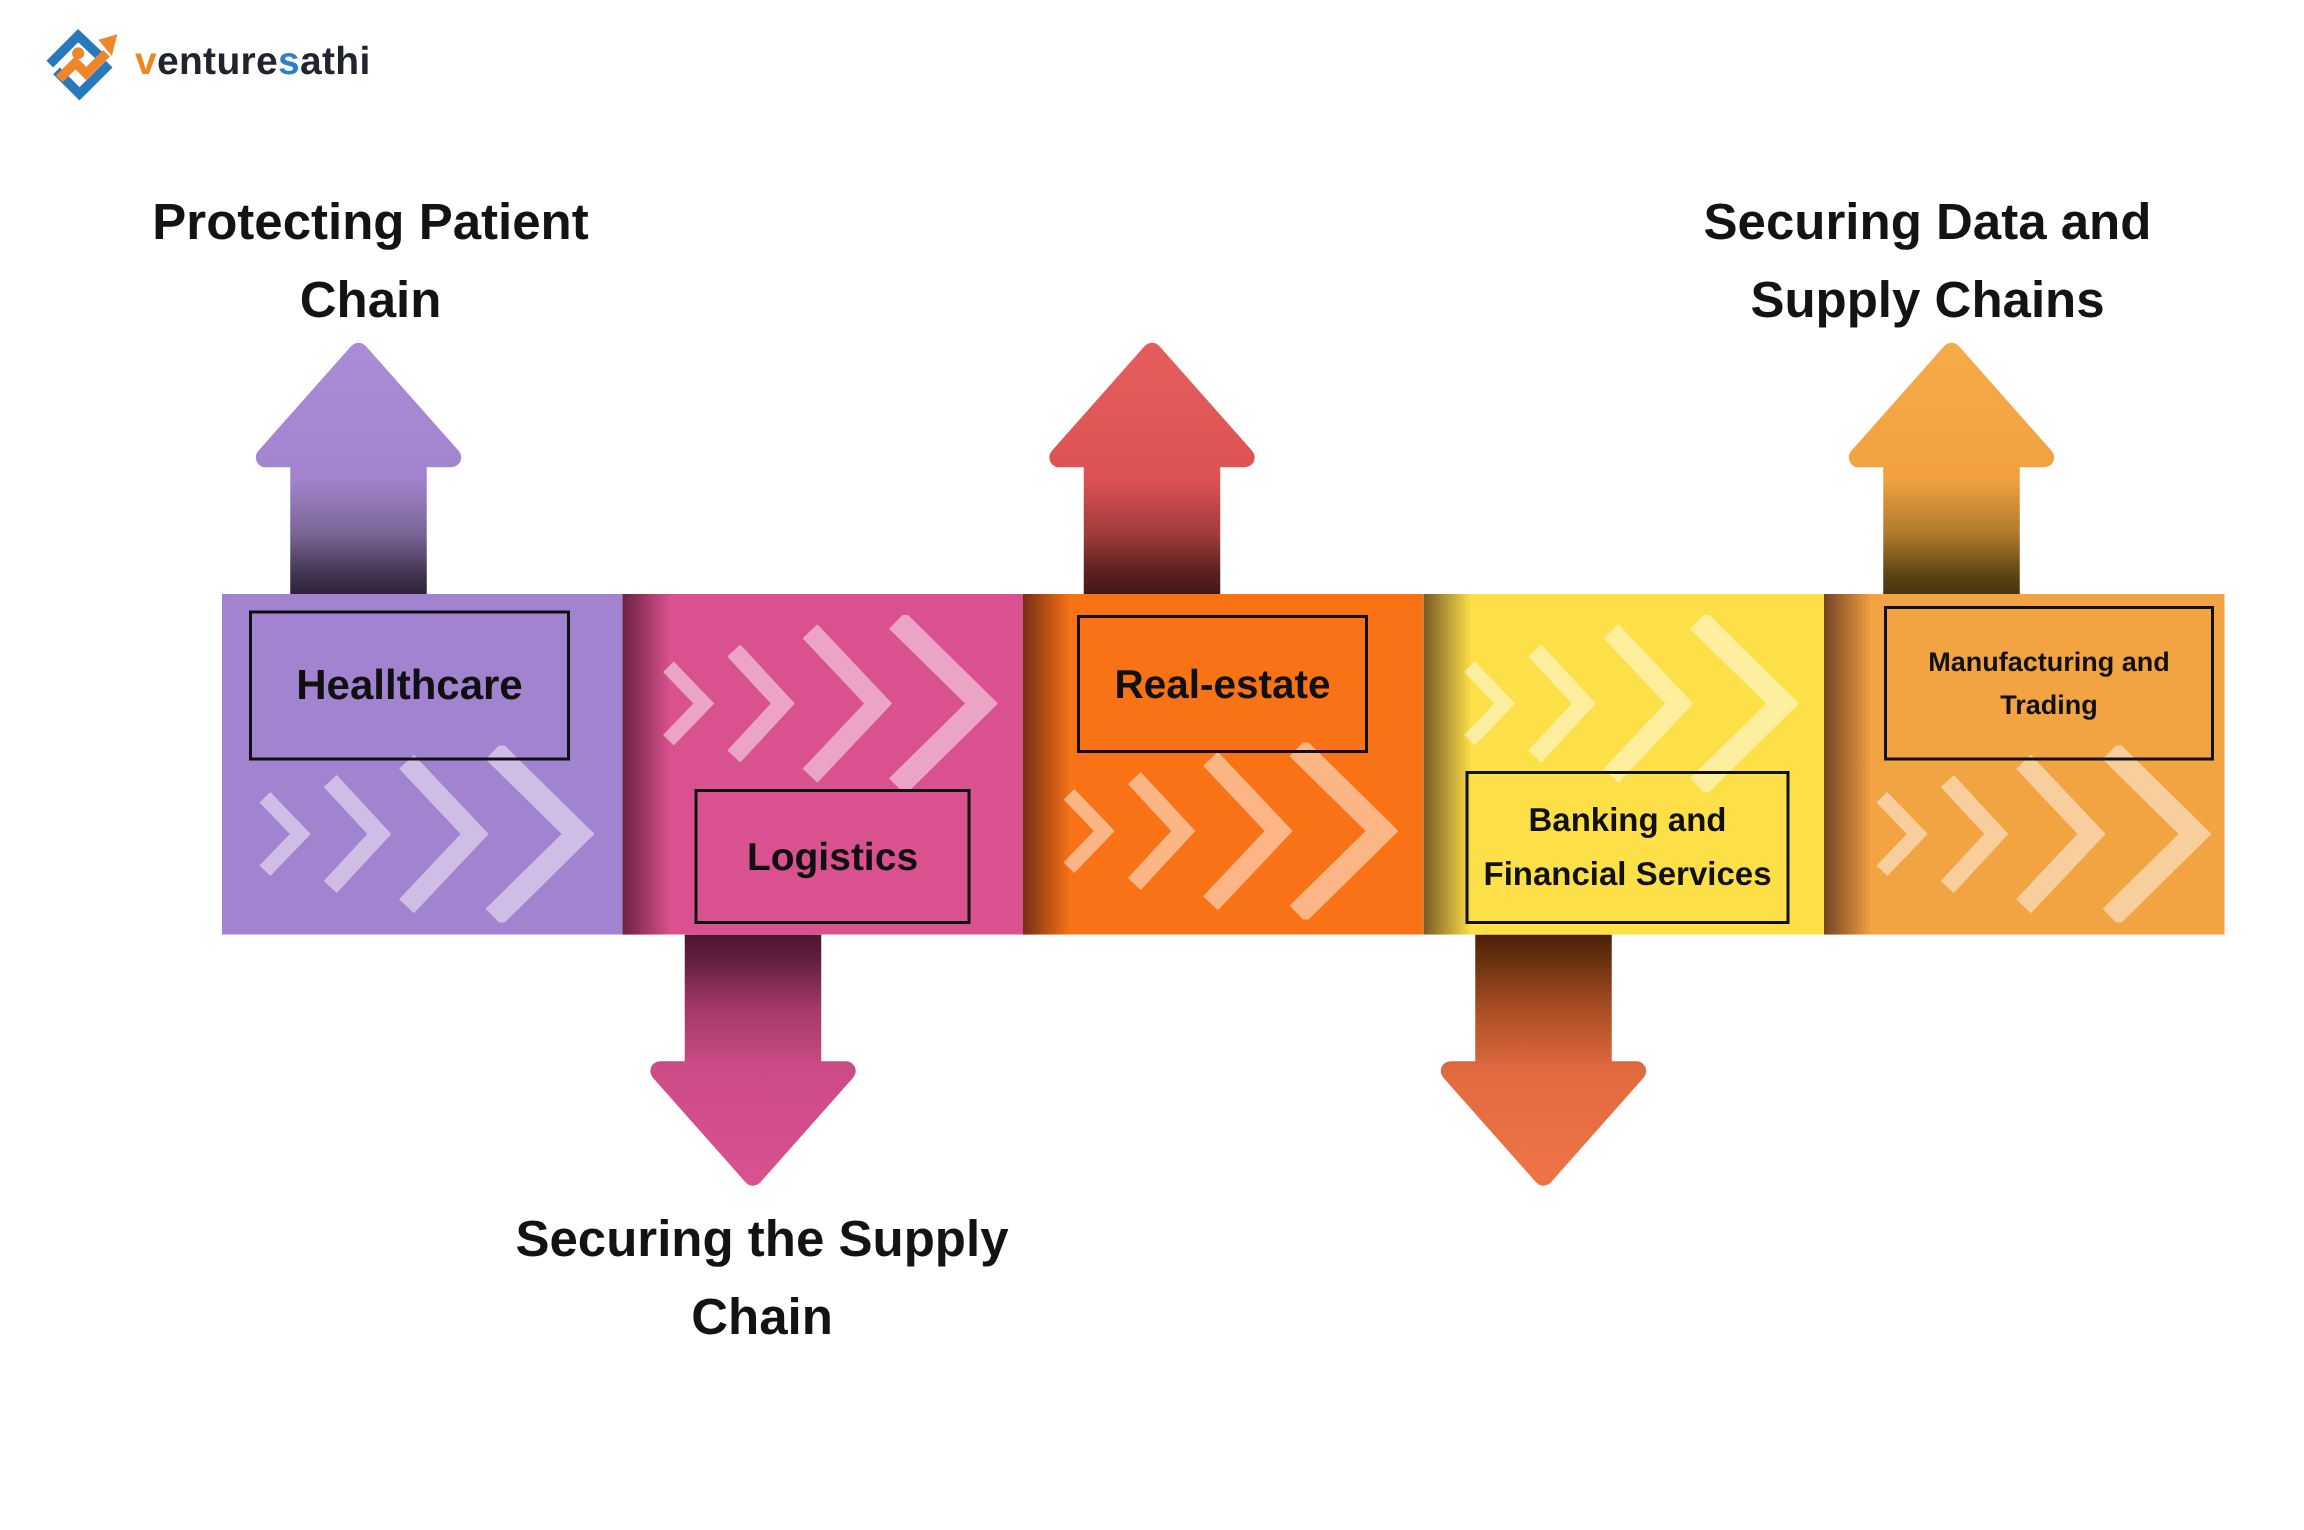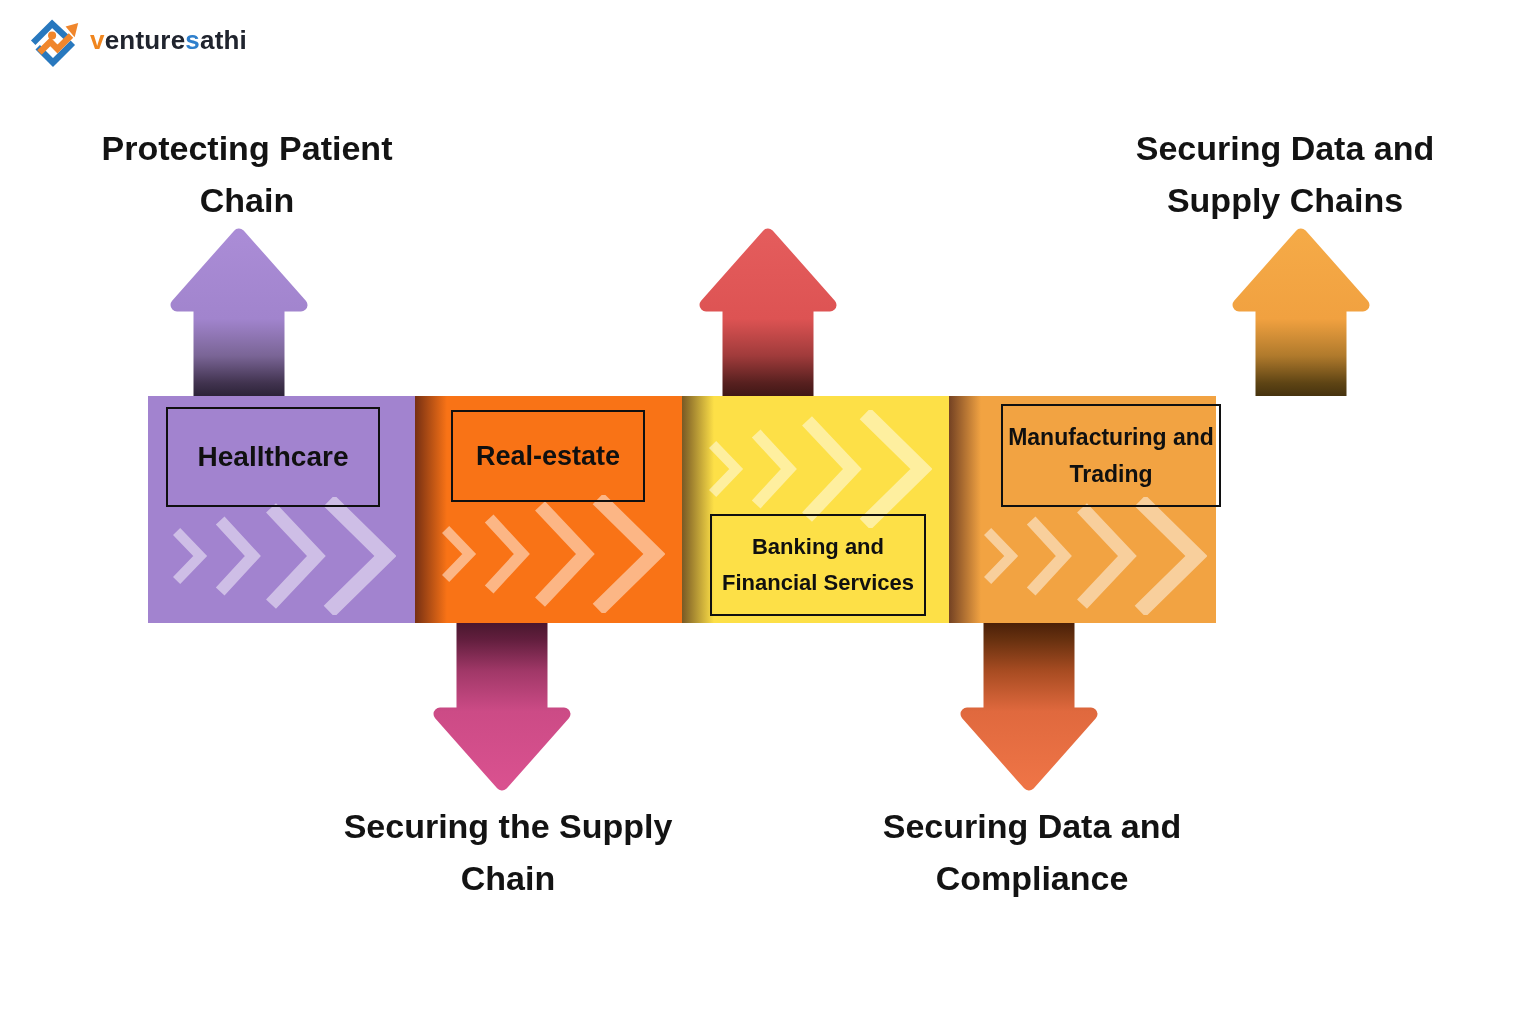--- a/index.html
+++ b/index.html
@@ -60,21 +60,20 @@
       <polygon points="44,15 58,11 54,27" fill="#f0862c"></polygon>
       <circle cx="29" cy="25" r="4.5" fill="#f0862c"></circle>
     </svg>
     <div class="logo-text"><span class="orange">v</span><span>enture</span><span class="blue">s</span><span>athi</span></div>
   </div>
 
   <div class="outcome" style="left:62px;top:122px;width:370px;">Protecting Patient Chain</div>
   <div class="outcome" style="left:1100px;top:122px;width:370px;">Securing Data and Supply Chains</div>
 
   <div class="outcome" style="left:308px;top:800px;width:400px;">Securing the Supply Chain</div>
-  <div class="outcome" style="left:832px;top:800px;width:400px;">Securing Data and Compliance</div>
 
   <div class="arrow" style="left:168px;top:228px;">
     <svg viewBox="0 0 142 168">
       <defs>
           <linearGradient id="gPurple" x1="0" y1="0" x2="0" y2="1">
         <stop offset="0%" stop-color="#aa8cd6"></stop>
             <stop offset="52%" stop-color="#a184cd"></stop>
         <stop offset="75%" stop-color="#7a6596"></stop>
             <stop offset="92%" stop-color="#41334f"></stop>
         <stop offset="100%" stop-color="#2c2338"></stop>
@@ -150,20 +149,33 @@
       <svg class="chev" style="left:18px;bottom:8px;width:230px;height:118px;" viewBox="0 0 250 130">
         <g fill="none" stroke="rgba(255,255,255,0.48)">
           <path d="M10 38 L36 65 L10 92" stroke-width="11"></path>
           <path d="M58 26 L94 65 L58 104" stroke-width="13"></path>
           <path d="M114 12 L164 65 L114 118" stroke-width="15"></path>
           <path d="M178 4 L240 65 L178 126" stroke-width="17"></path>
         </g>
       </svg>
     </div>
 
+    <div class="sec sec-pink shade">
+      <svg class="chev" style="left:20px;top:14px;width:230px;height:118px;" viewBox="0 0 250 130">
+        <g fill="none" stroke="rgba(255,255,255,0.48)">
+          <path d="M10 38 L36 65 L10 92" stroke-width="11"></path>
+          <path d="M58 26 L94 65 L58 104" stroke-width="13"></path>
+          <path d="M114 12 L164 65 L114 118" stroke-width="15"></path>
+          <path d="M178 4 L240 65 L178 126" stroke-width="17"></path>
+        </g>
+      </svg>
+      <div class="label-box" style="left:48px;top:130px;width:180px;height:86px;font-size:26px;">
+        <span>Logistics</span>
+      </div>
+    </div>
 
     <div class="sec sec-red shade">
       <div class="label-box" style="left:36px;top:14px;width:190px;height:88px;font-size:27px;">
         <span>Real-estate</span>
       </div>
       <svg class="chev" style="left:20px;bottom:10px;width:230px;height:118px;" viewBox="0 0 250 130">
         <g fill="none" stroke="rgba(255,255,255,0.48)">
           <path d="M10 38 L36 65 L10 92" stroke-width="11"></path>
           <path d="M58 26 L94 65 L58 104" stroke-width="13"></path>
           <path d="M114 12 L164 65 L114 118" stroke-width="15"></path>
@@ -180,21 +192,21 @@
           <path d="M114 12 L164 65 L114 118" stroke-width="15"></path>
           <path d="M178 4 L240 65 L178 126" stroke-width="17"></path>
         </g>
       </svg>
       <div class="label-box" style="left:28px;top:118px;width:212px;height:98px;font-size:22px;line-height:1.62;">
         <span>Banking and Financial Services</span>
       </div>
     </div>
 
     <div class="sec sec-amber shade">
-      <div class="label-box" style="left:52px;top:8px;width:216px;height:99px;font-size:23px;line-height:1.6;">
+      <div class="label-box" style="left:40px;top:8px;width:216px;height:99px;font-size:18px;line-height:1.6;">
         <span>Manufacturing and Trading</span>
       </div>
       <svg class="chev" style="left:28px;bottom:8px;width:230px;height:118px;" viewBox="0 0 250 130">
         <g fill="none" stroke="rgba(255,255,255,0.48)">
           <path d="M10 38 L36 65 L10 92" stroke-width="11"></path>
           <path d="M58 26 L94 65 L58 104" stroke-width="13"></path>
           <path d="M114 12 L164 65 L114 118" stroke-width="15"></path>
           <path d="M178 4 L240 65 L178 126" stroke-width="17"></path>
         </g>
       </svg>

